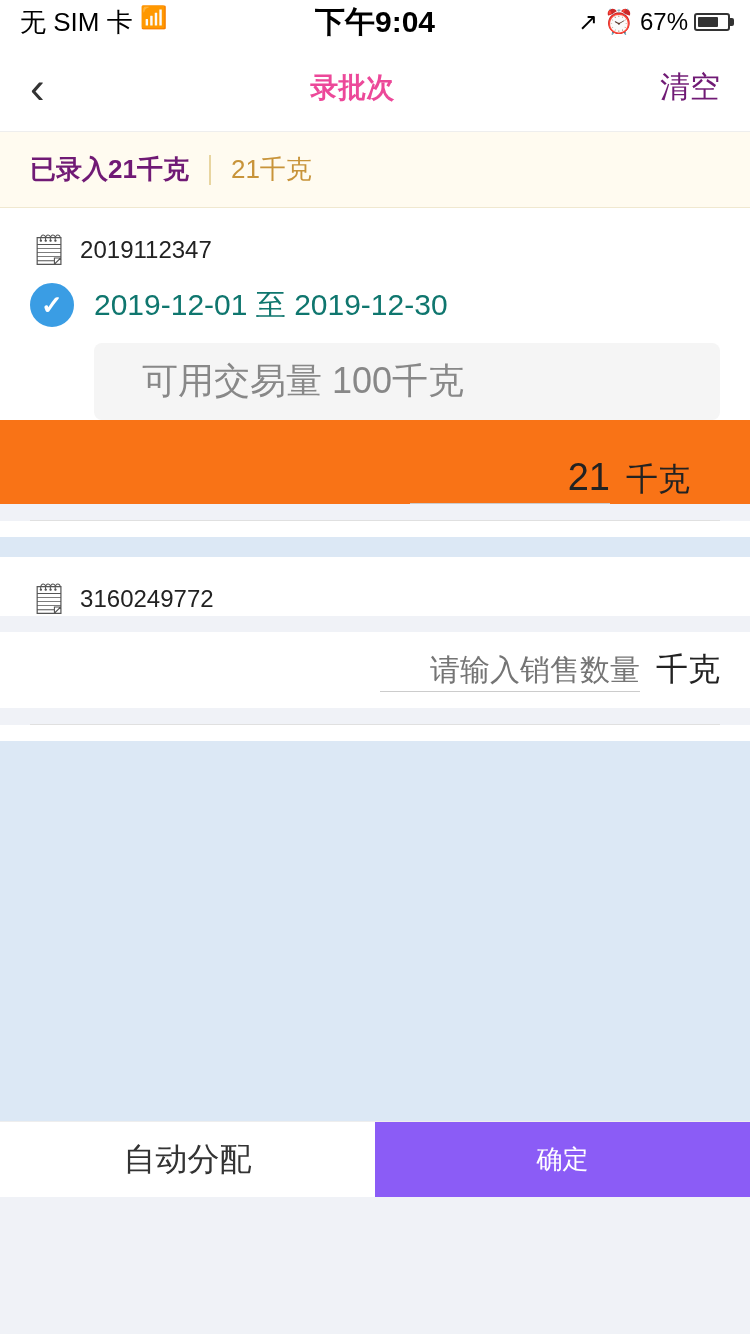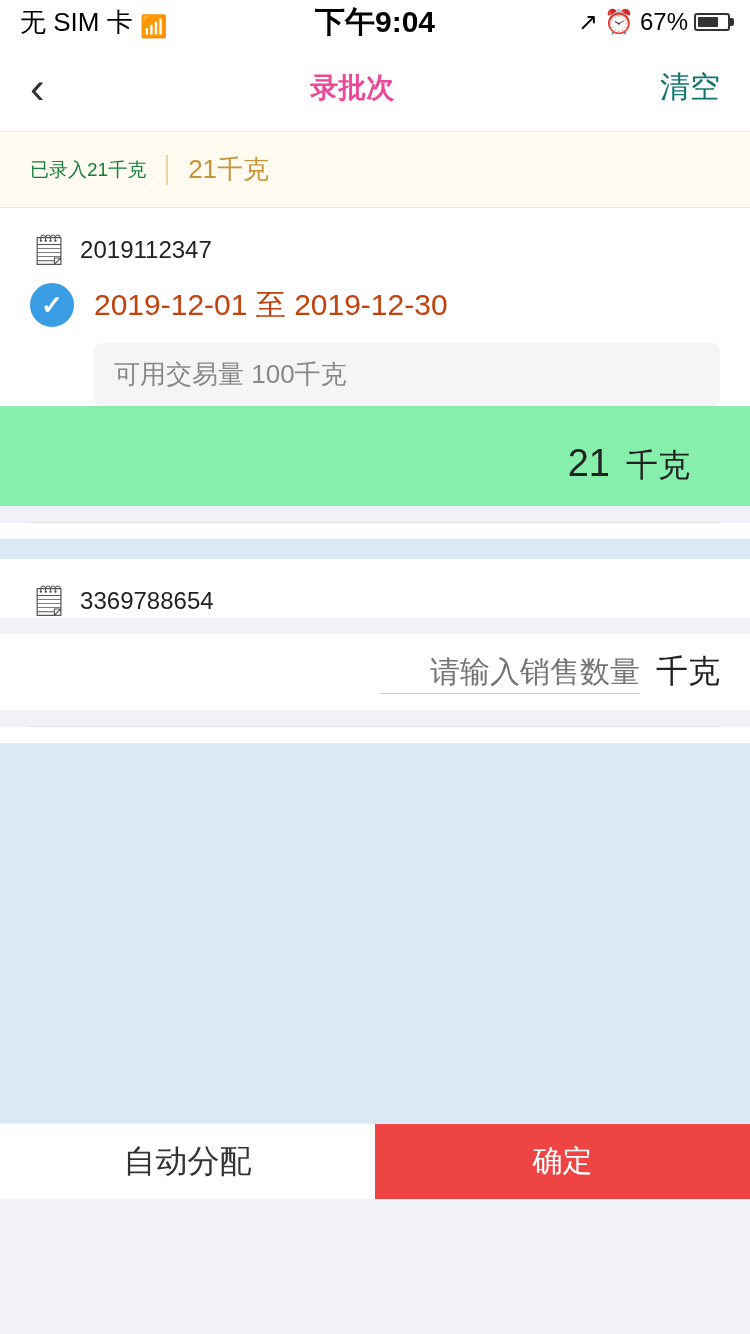--- a/index.html
+++ b/index.html
@@ -17,21 +17,21 @@
       display: flex;
       align-items: center;
       justify-content: space-between;
       background: #fff;
       padding: 0 20px;
       height: 44px;
       font-size: 28px;
     }
     .status-left {
       display: flex;
-      align-items: flex-end;
+      align-items: flex-start;
       gap: 8px;
       font-size: 26px;
       font-weight: 500;
     }
     .wifi-icon {
       font-size: 22px;
     }
     .status-center {
       font-size: 30px;
       font-weight: 600;
@@ -86,36 +86,37 @@
       color: #333;
       cursor: pointer;
     }
     .nav-title {
       font-size: 28px;
       font-weight: 600;
       color: #ec4899;
     }
     .nav-clear {
       font-size: 30px;
-      color: #0f766e;
+      color: #701a75;
       cursor: pointer;
     }
 
     
     .info-banner {
       background: #fffbf0;
       padding: 20px 30px;
       display: flex;
       align-items: center;
       gap: 20px;
       border-bottom: 1px solid #f0e8d0;
     }
     .info-label {
-      font-size: 19px;
-      color: #15803d;
+      font-size: 26px;
+      color: #701a75;
+      font-weight: bold;
     }
     .info-divider {
       width: 2px;
       height: 30px;
       background: #e8d5a0;
     }
     .info-value {
       font-size: 26px;
       color: #c8943a;
     }
@@ -165,33 +166,34 @@
       border-color: #3a9de4;
     }
     .radio-circle.checked::after {
       content: '✓';
       color: #fff;
       font-size: 26px;
       font-weight: bold;
     }
     .batch-date {
       font-size: 30px;
-      color: #c2410c;
+      color: #0f766e;
     }
 
     .batch-avail-row {
       margin-left: 64px;
       background: #f5f5f5;
       border-radius: 8px;
       padding: 14px 20px;
       margin-bottom: 0;
     }
     .batch-avail-text {
-      font-size: 26px;
+      font-size: 36px;
       color: #888;
+      margin-left: 28px;
     }
 
     
     .quantity-row {
       display: flex;
       align-items: center;
       justify-content: flex-end;
       padding: 20px 30px 0 30px;
       background: #fff;
       gap: 16px;
@@ -261,23 +263,23 @@
       color: #333;
       background: #fff;
       border: none;
       cursor: pointer;
     }
     .btn-confirm {
       flex: 1;
       display: flex;
       align-items: center;
       justify-content: center;
-      font-size: 30px;
+      font-size: 26px;
       color: #fff;
-      background: #ef4444;
+      background: #8b5cf6;
       border: none;
       cursor: pointer;
     }
 
     .card-bottom-pad {
       padding-bottom: 16px;
       background: #fff;
     }
   </style>
 </head>
@@ -317,37 +319,37 @@
     <span class="batch-id">2019112347</span>
   </div>
   <div class="batch-row">
     <div class="radio-circle checked"></div>
     <span class="batch-date">2019-12-01 至 2019-12-30</span>
   </div>
   <div class="batch-avail-row">
     <span class="batch-avail-text">可用交易量 100千克</span>
   </div>
 </div>
-<div class="quantity-row card-bottom-pad" style="background:#86efac; flex-direction:column; align-items:flex-start; padding-bottom:16px;">
+<div class="quantity-row card-bottom-pad" style="background:#f97316; flex-direction:column; align-items:flex-start; padding-bottom:0;">
   <div style="display:flex; align-items:baseline; gap:16px; padding: 16px 30px 0 30px; width:100%; justify-content:flex-end;">
     <div style="border-bottom:1px solid #ccc; width:200px; text-align:right; padding-bottom:4px;">
       <span class="quantity-value">21</span>
     </div>
     <span class="quantity-unit">千克</span>
   </div>
 </div>
 <div class="card-separator"></div>
 <div style="height:16px; background:#fff;"></div>
 
 <div class="section-divider"></div>
 
 <div class="batch-card">
   <div class="batch-header">
     <span class="batch-icon">🗒</span>
-    <span class="batch-id">3369788654</span>
+    <span class="batch-id">3160249772</span>
   </div>
 </div>
 
 <div style="background:#fff; display:flex; align-items:baseline; justify-content:flex-end; gap:16px; padding:16px 30px 16px 30px;">
   <div style="border-bottom:1px solid #ccc; width:260px; text-align:right; padding-bottom:4px;">
     <input type="text" class="input-field" style="font-size: 30px; color: rgb(192, 192, 192); width: 100%;" placeholder="请输入销售数量">
   </div>
   <span class="input-unit">千克</span>
 </div>
 <div class="input-card-separator"></div>

